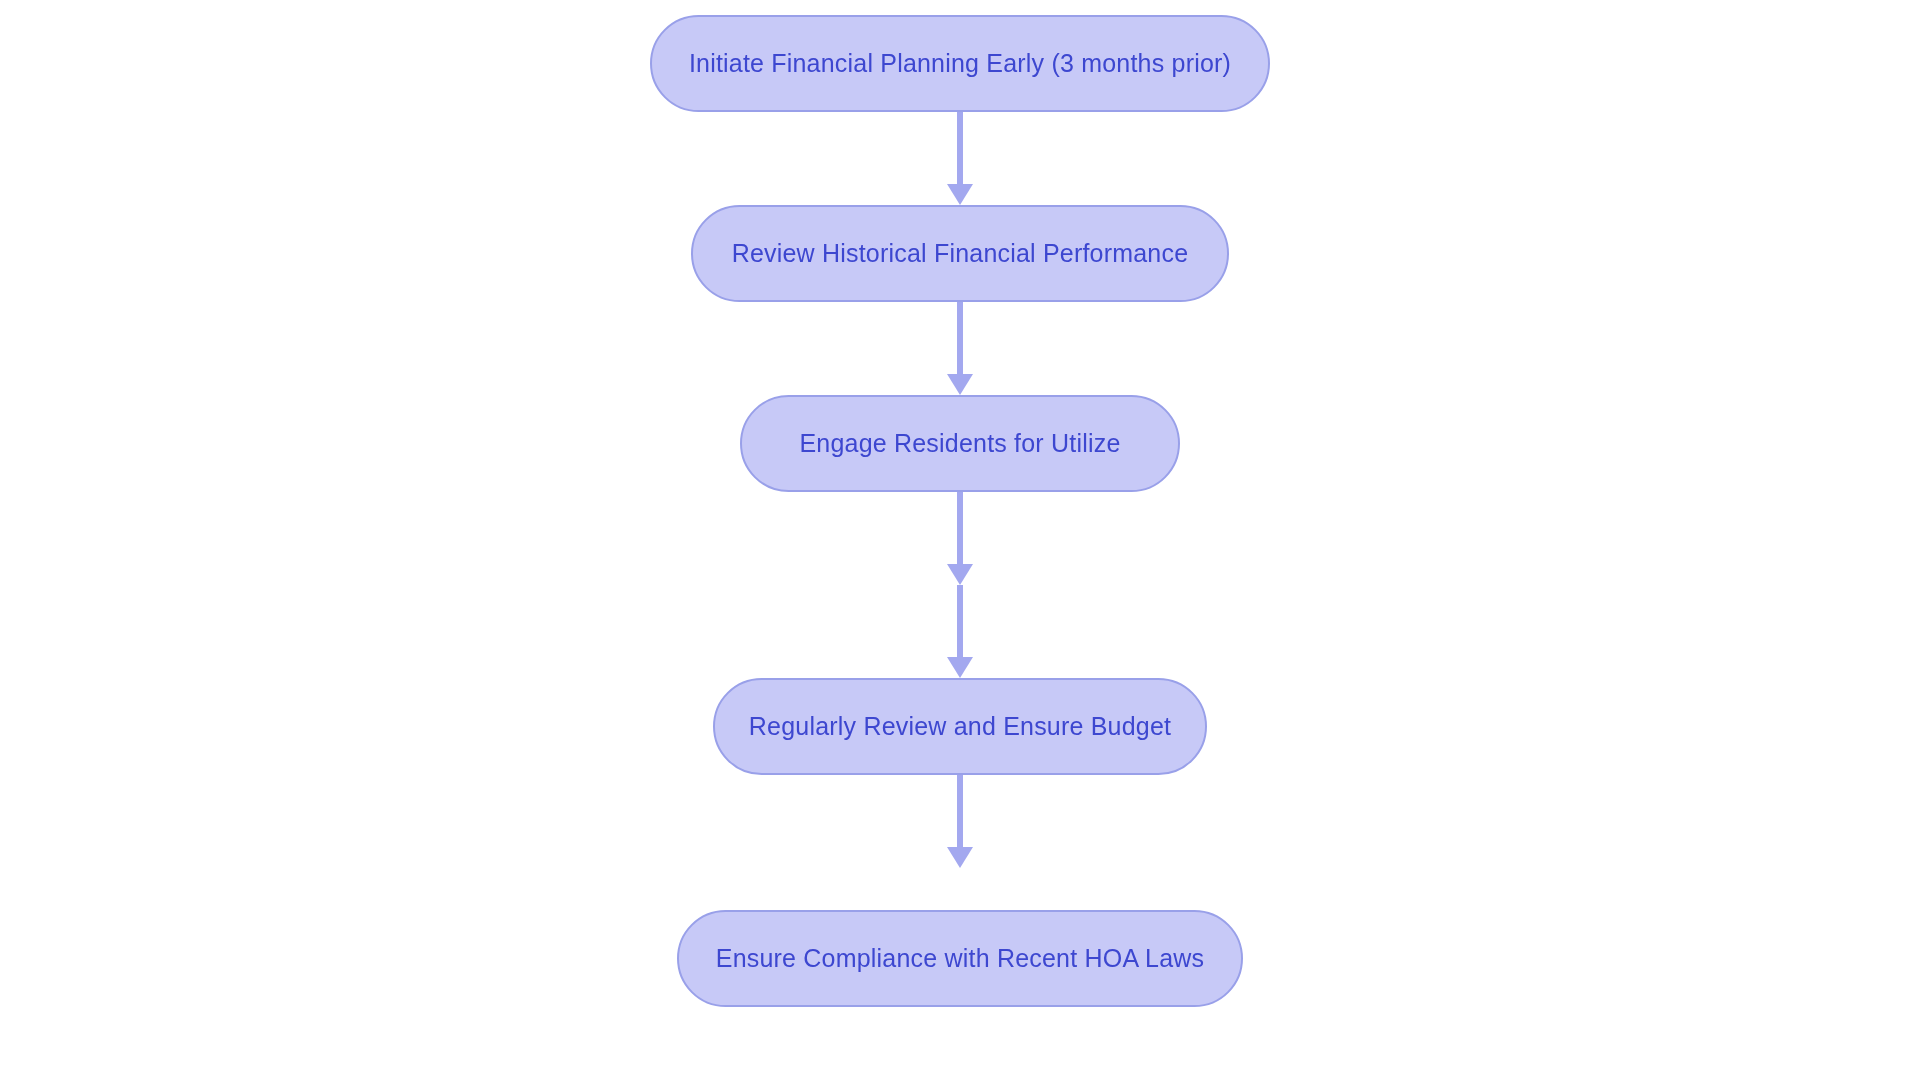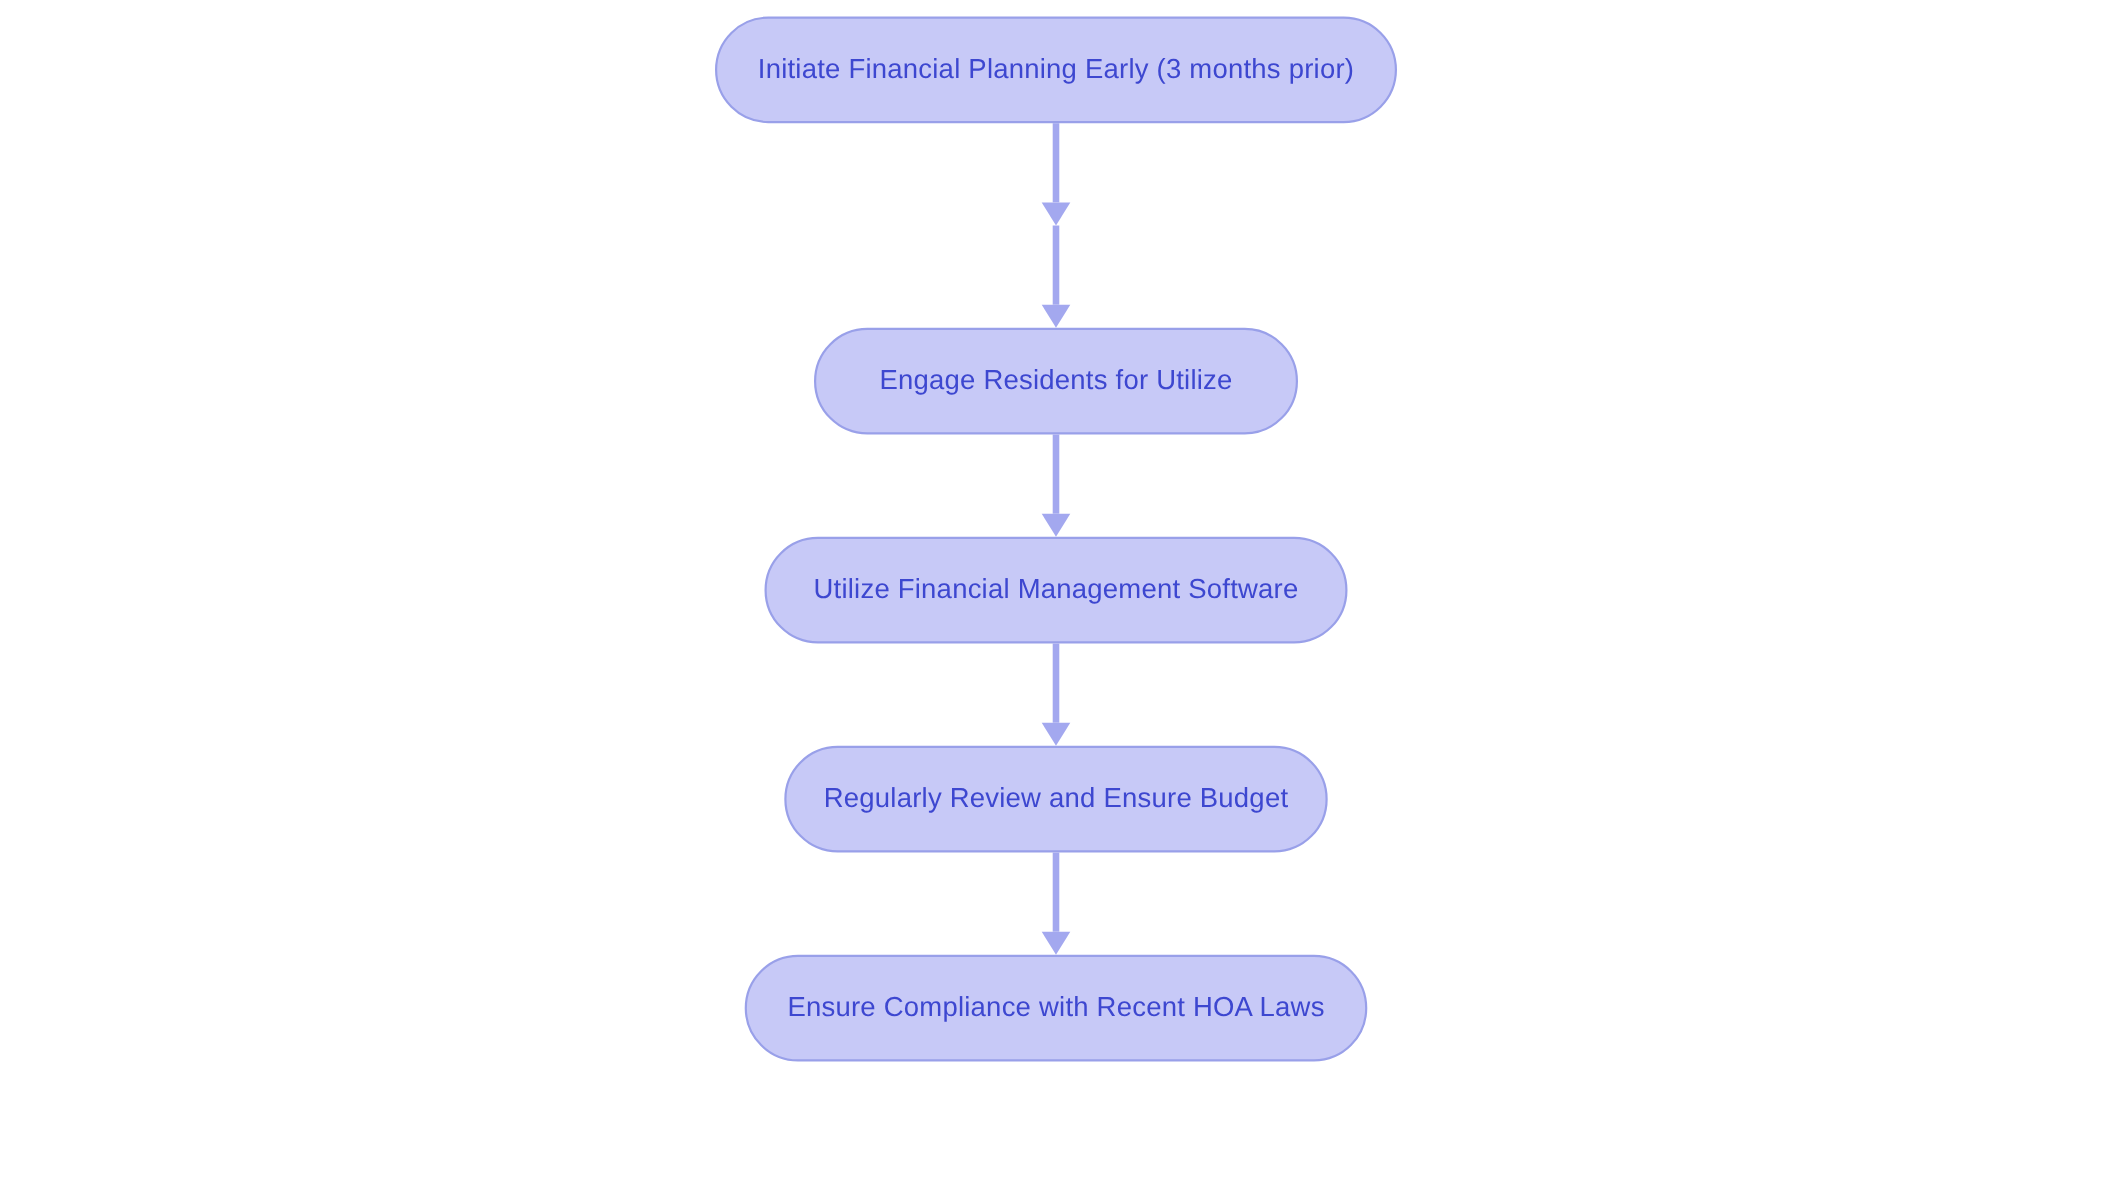--- a/index.html
+++ b/index.html
@@ -33,21 +33,21 @@
     font-size: 25px;
     letter-spacing: 0.2px;
     white-space: nowrap;
     flex: 0 0 auto;
   }
   .w1 { width: 620px; }
   .w2 { width: 538px; }
   .w3 { width: 440px; }
   .w4 { width: 530px; }
   .w5 { width: 494px; }
-  .w6 { width: 566px; }
+  .w6 { width: 566px; margin-top: 42px; }
   .flow-arrow {
     height: 93px;
     display: flex;
     flex-direction: column;
     align-items: center;
     flex: 0 0 auto;
   }
   .arrow-line {
     width: 6px;
     flex: 1 1 auto;
@@ -68,38 +68,38 @@
 
   <div class="flow-node w1">
     <span>Initiate Financial Planning Early (3 months prior)</span>
   </div>
 
   <div class="flow-arrow">
     <div class="arrow-line"></div>
     <div class="arrow-head"></div>
   </div>
 
+  <div class="flow-node w2">
+    <span>Review Historical Financial Performance</span>
+  </div>
 
   <div class="flow-arrow">
     <div class="arrow-line"></div>
     <div class="arrow-head"></div>
   </div>
 
   <div class="flow-node w3">
     <span>Engage Residents for Utilize</span>
   </div>
 
   <div class="flow-arrow">
     <div class="arrow-line"></div>
     <div class="arrow-head"></div>
   </div>
 
-  <div class="flow-node w4">
-    <span>Utilize Financial Management Software</span>
-  </div>
 
   <div class="flow-arrow">
     <div class="arrow-line"></div>
     <div class="arrow-head"></div>
   </div>
 
   <div class="flow-node w5">
     <span>Regularly Review and Ensure Budget</span>
   </div>
 

